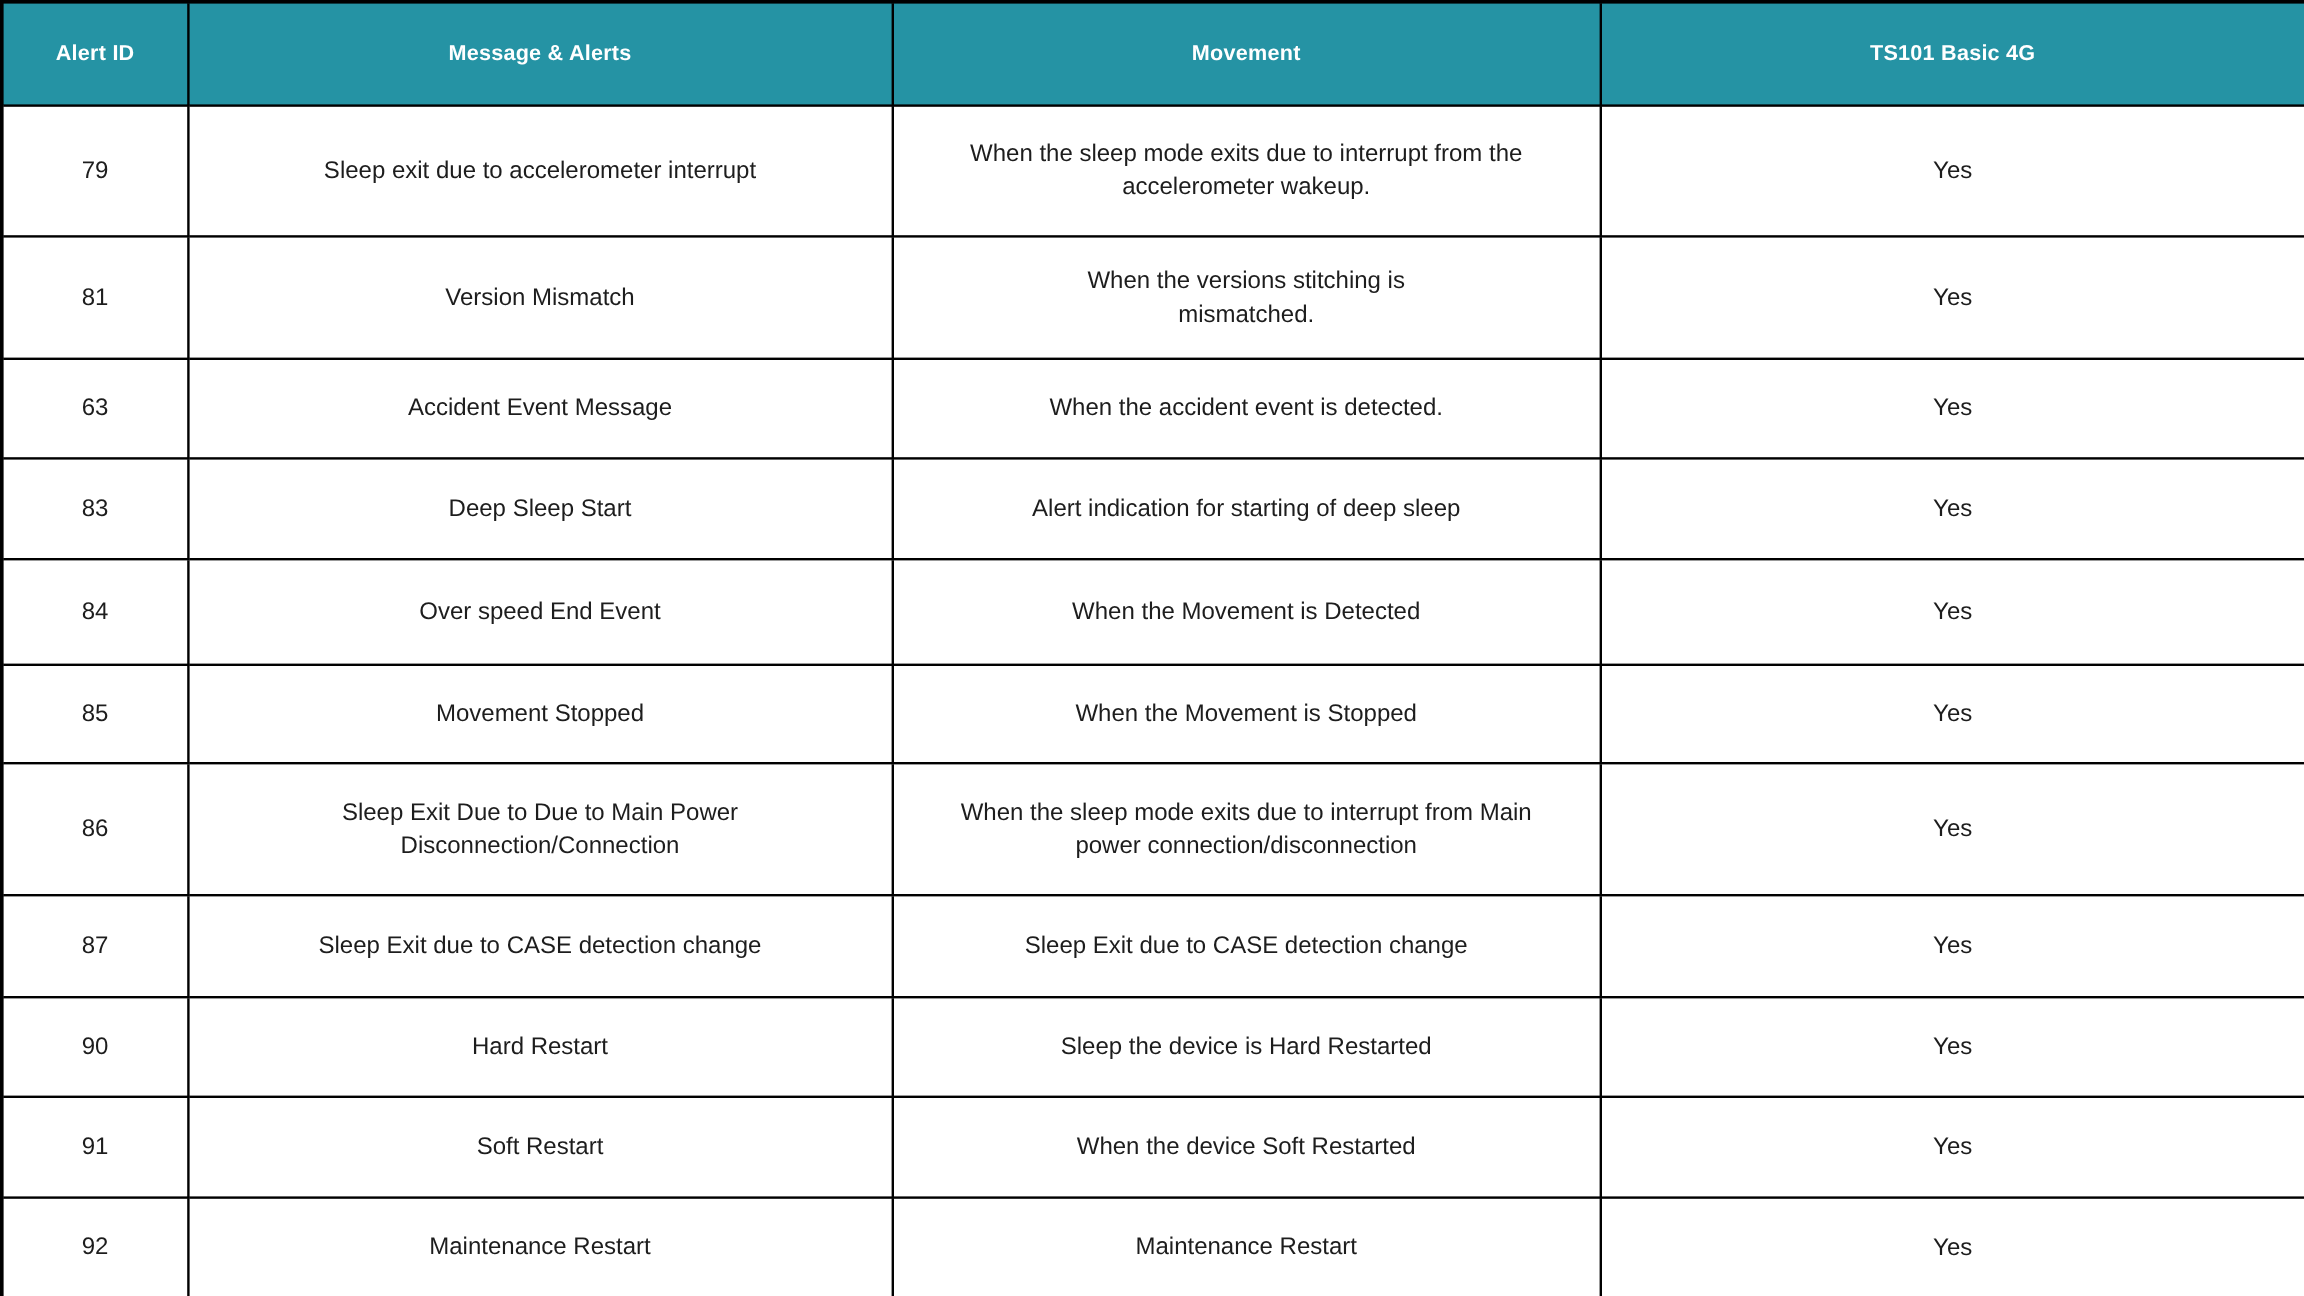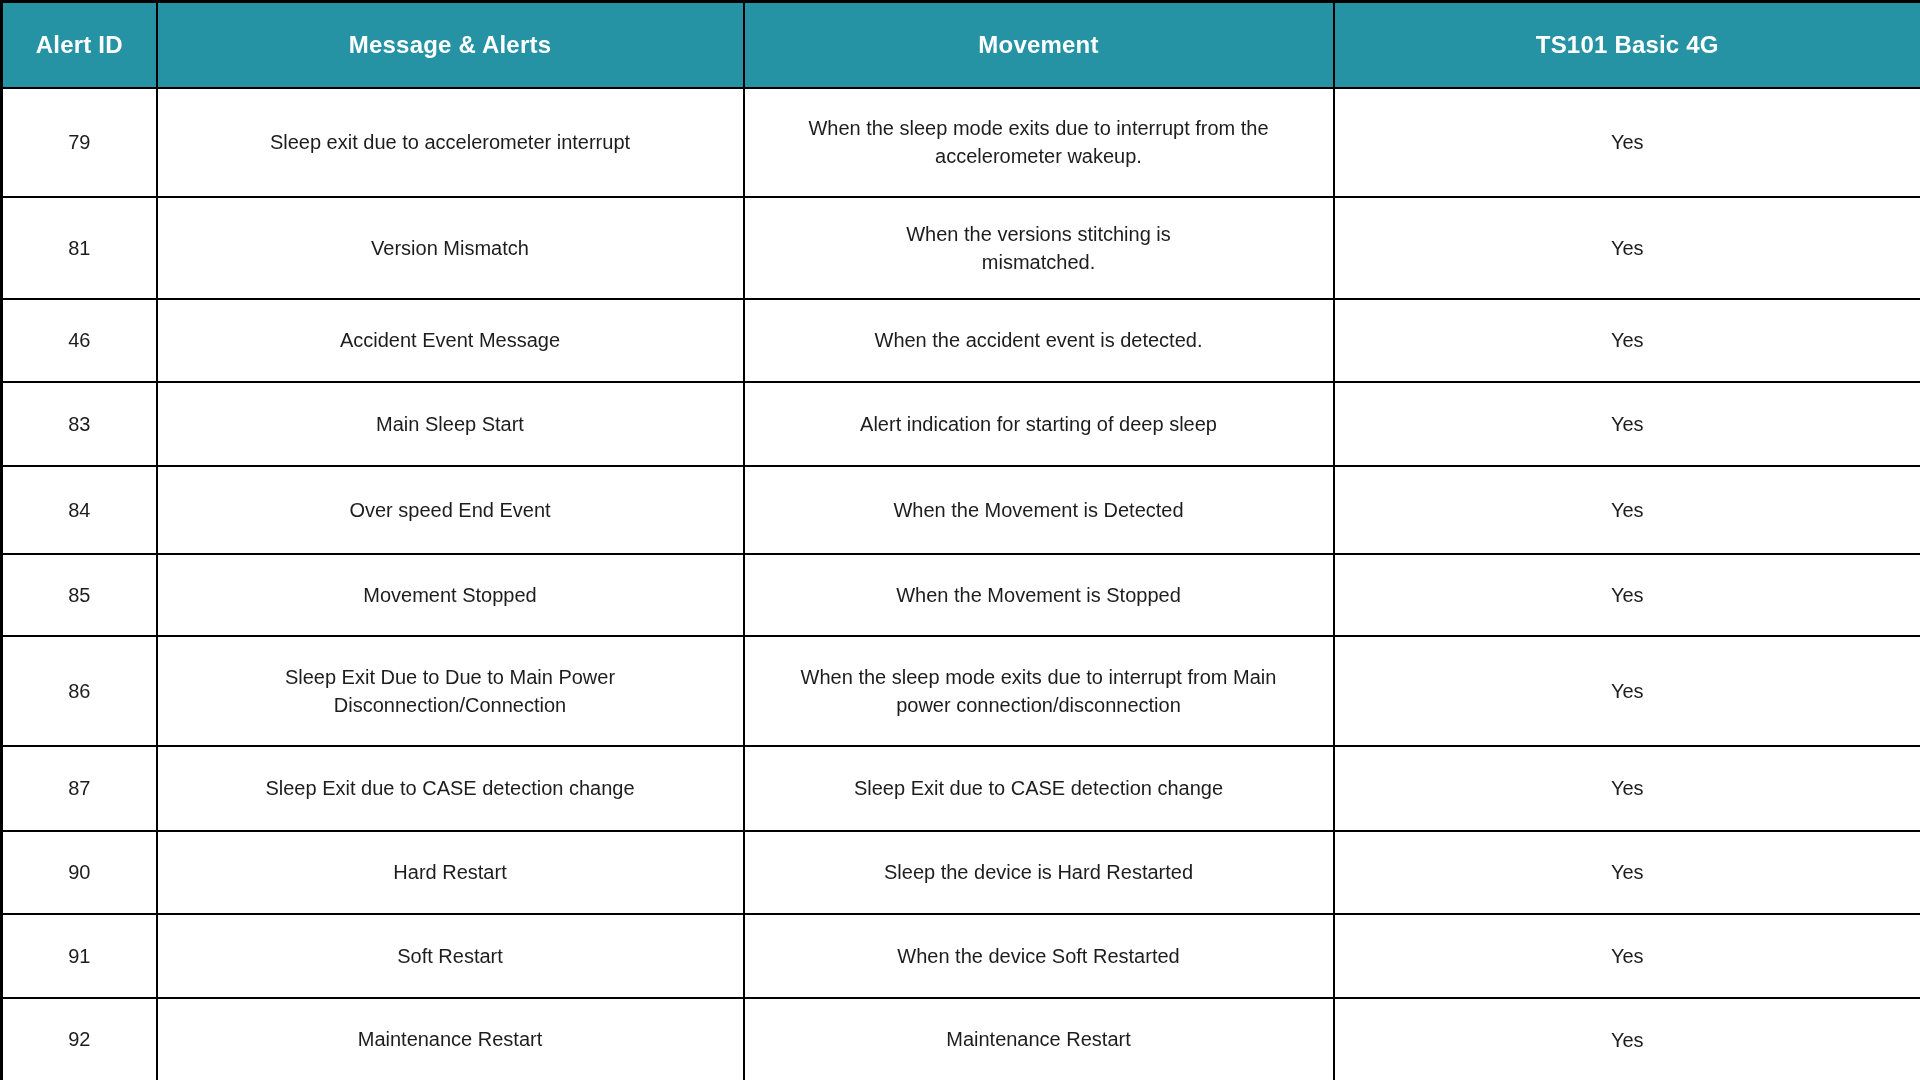--- a/index.html
+++ b/index.html
@@ -18,21 +18,21 @@
   table.alert-table{
     border-collapse:collapse;
     table-layout:fixed;
     width:1920px;height:1080px;
     border:3px solid var(--border-color);
     border-bottom:none;
   }
   table.alert-table th{
     background:var(--header-bg);
     color:var(--header-text);
-    font-size:24px;
+    font-size:18px;
     font-weight:bold;
     text-align:center;
     vertical-align:middle;
     border:2px solid var(--border-color);
     letter-spacing:0.2px;
     padding:0 10px;
   }
   table.alert-table td{
     font-size:20px;
     color:var(--body-text);
@@ -75,28 +75,28 @@
       <td>Yes</td>
     </tr>
     <tr style="height:102px">
       <td>81</td>
       <td>Version Mismatch</td>
       <td>When the versions stitching is
 mismatched.</td>
       <td>Yes</td>
     </tr>
     <tr style="height:83px">
-      <td>46</td>
+      <td>63</td>
       <td>Accident Event Message</td>
       <td>When the accident event is detected.</td>
       <td>Yes</td>
     </tr>
     <tr style="height:84px">
       <td>83</td>
-      <td>Main Sleep Start</td>
+      <td>Deep Sleep Start</td>
       <td>Alert indication for starting of deep sleep</td>
       <td>Yes</td>
     </tr>
     <tr style="height:88px">
       <td>84</td>
       <td>Over speed End Event</td>
       <td>When the Movement is Detected</td>
       <td>Yes</td>
     </tr>
     <tr style="height:82px">

